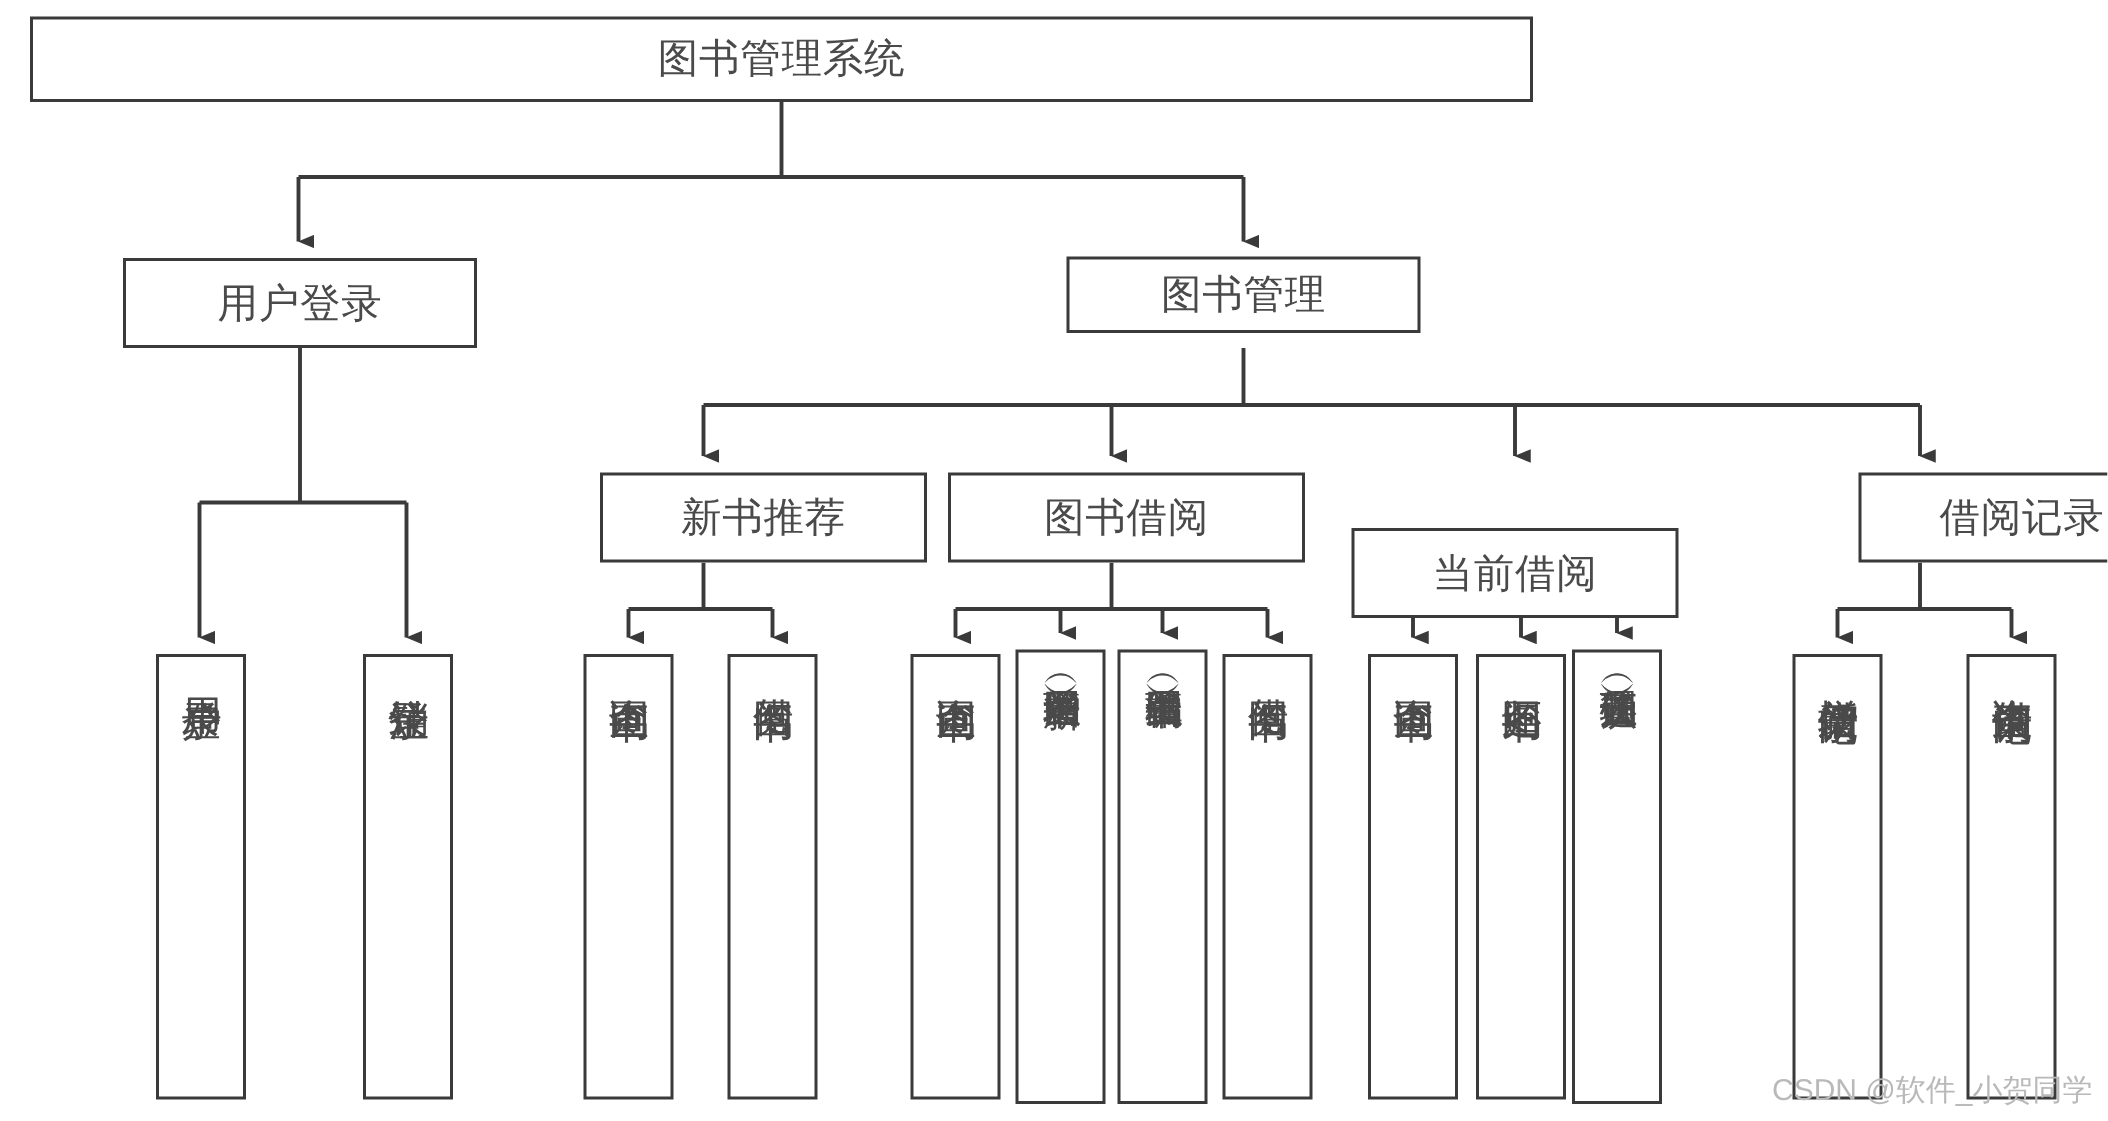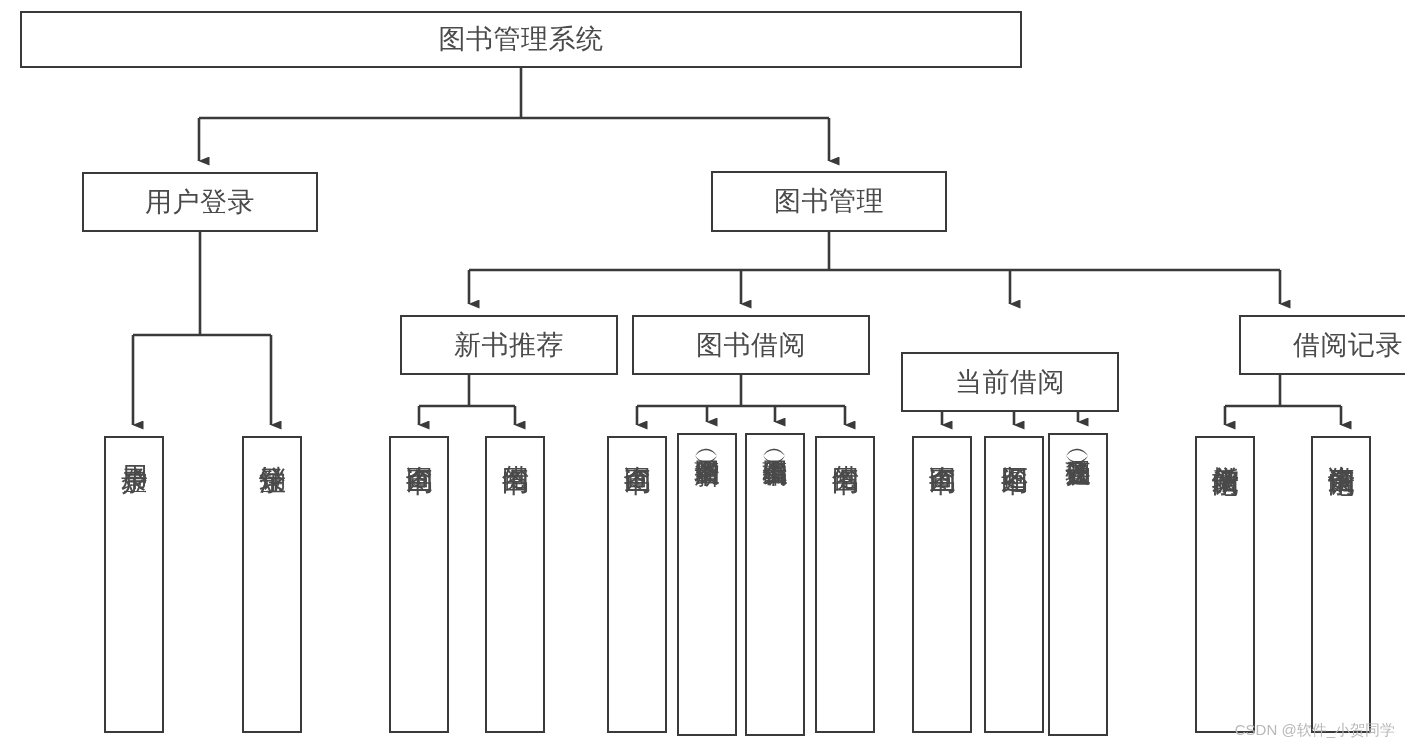--- a/index.html
+++ b/index.html
@@ -62,21 +62,21 @@
     white-space: nowrap;
   }
   .node.v.dense .label {
     font-size: 25px;
     letter-spacing: 0px;
   }
   .watermark {
     position: absolute;
     right: 10px;
     bottom: 7px;
-    font-size: 15px;
+    font-size: 20px;
     color: #b9b9b9;
     white-space: nowrap;
     z-index: 5;
     font-family: "Liberation Sans", "DejaVu Sans", sans-serif;
   }
 </style>
 </head>
 <body>
 
 <div id="diagram-root">
@@ -131,21 +131,21 @@
     </g>
   </svg>
 
   <div class="node h" style="left:20px; top:11px; width:1002px; height:57px;">
     <span class="label">图书管理系统</span>
   </div>
 
   <div class="node h" style="left:82px; top:172px; width:236px; height:60px;">
     <span class="label">用户登录</span>
   </div>
-  <div class="node h" style="left:711px; top:171px; width:236px; height:61px;">
+  <div class="node h" style="left:711px; top:171px; width:236px; height:51px;">
     <span class="label">图书管理</span>
   </div>
 
   <div class="node h" style="left:360px; top:315px; width:218px; height:60px;margin-left:40px;">
     <span class="label">新书推荐</span>
   </div>
   <div class="node h" style="left:632px; top:315px; width:238px; height:60px;">
     <span class="label">图书借阅</span>
   </div>
   <div class="node h" style="left:901px; top:315px; width:218px; height:60px;margin-top:37px;">

